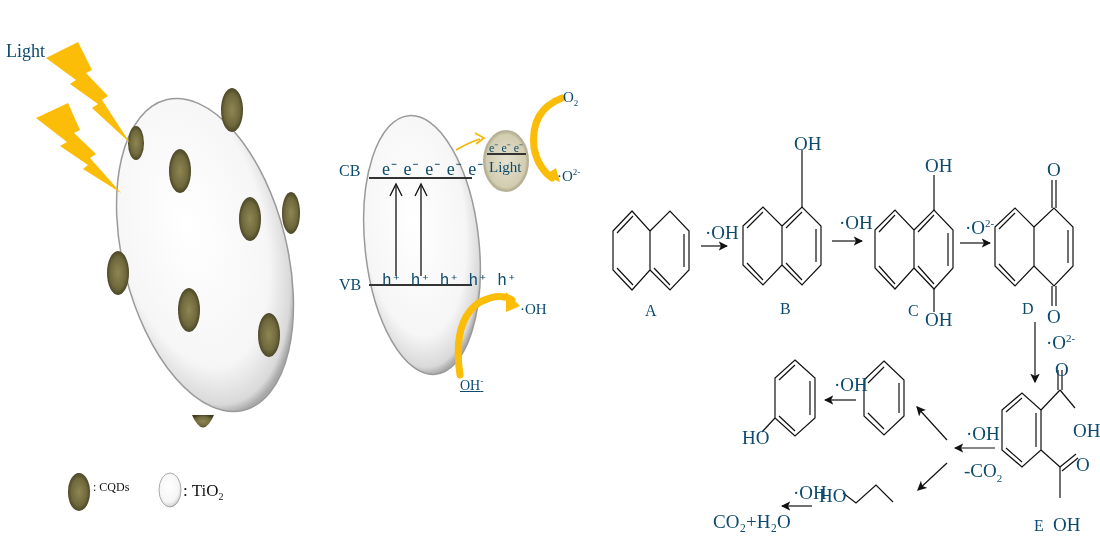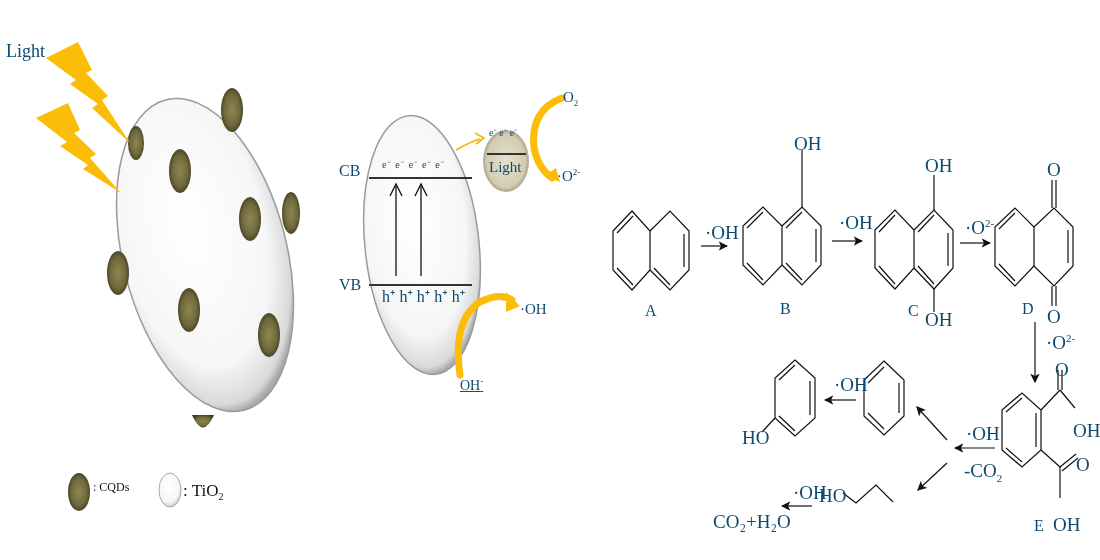--- a/index.html
+++ b/index.html
@@ -148,23 +148,23 @@
 
   <div class="abs" style="left:93px;top:480px;font-size:12px;">
     <span>: CQDs</span>
   </div>
   <div class="abs" style="left:183px;top:481px;font-size:17px;">
     <span>: TiO</span><sub style="font-size:10px;">2</sub>
   </div>
 
   <span class="lbl med" style="left:339px;top:163px;">CB</span>
   <span class="lbl med" style="left:339px;top:277px;">VB</span>
-  <span class="lbl" style="left:382px;top:160px;font-size:10px;letter-spacing:1px;">e⁻ e⁻ e⁻ e⁻ e⁻</span>
-  <span class="lbl" style="left:382px;top:289px;font-size:16px;">h⁺ h⁺ h⁺ h⁺ h⁺</span>
-  <span class="lbl" style="left:489px;top:128px;font-size:10px;">e⁻ e⁻ e⁻</span>
+  <span class="lbl" style="left:382px;top:160px;font-size:18px;letter-spacing:1px;">e⁻ e⁻ e⁻ e⁻ e⁻</span>
+  <span class="lbl" style="left:382px;top:273px;font-size:16px;font-family:Liberation Mono, monospace;">h⁺ h⁺ h⁺ h⁺ h⁺</span>
+  <span class="lbl" style="left:489px;top:142px;font-size:12px;">e⁻ e⁻ e⁻</span>
   <span class="lbl" style="left:489px;top:160px;font-size:15px;">Light</span>
 
   <span class="lbl" style="left:563px;top:90px;font-size:15px;"><span>O</span><sub style="font-size:9px;">2</sub></span>
   <span class="lbl" style="left:557px;top:168px;font-size:15px;"><span>·O</span><sup style="font-size:9px;">2-</sup></span>
   <span class="lbl" style="left:520px;top:302px;font-size:15px;">·OH</span>
   <span class="lbl" style="left:460px;top:377px;font-size:14px;text-decoration:underline;"><span>OH</span><sup style="font-size:9px;">-</sup></span>
 
   <span class="lbl med" style="left:645px;top:303px;">A</span>
   <span class="lbl med" style="left:780px;top:301px;">B</span>
   <span class="lbl med" style="left:908px;top:303px;">C</span>

